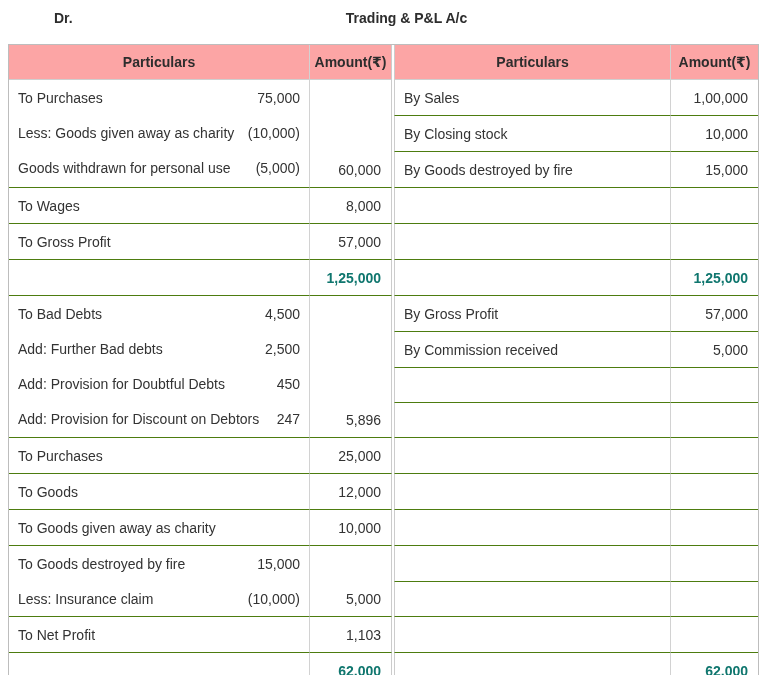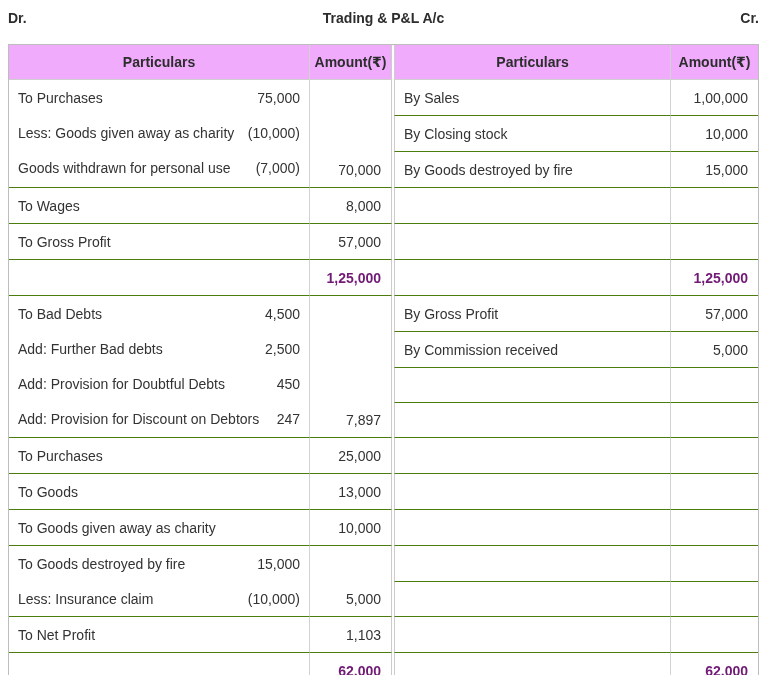--- a/index.html
+++ b/index.html
@@ -15,20 +15,21 @@
   }
   
   .titlebar {
     height: 44px;
     display: grid;
     grid-template-columns: 1fr auto 1fr;
     align-items: center;
     padding-bottom: 9px;
     font-weight: 700;
     color: #2d2d2d;
+    margin-left: 46px;
   }
   .titlebar .t-left  { text-align: left; }
   .titlebar .t-mid   { text-align: center; }
   .titlebar .t-right { text-align: right; }
 
   
   table.ledger {
     width: 751px;
     table-layout: fixed;
     border-collapse: separate;
@@ -37,21 +38,21 @@
   }
   col.c-p1 { width: 301px; }
   col.c-a1 { width: 82px;  }
   col.c-dv { width: 2px;   }
   col.c-p2 { width: 277px; }
   col.c-a2 { width: 87px;  }
 
   tr { height: 35px; }
 
   th {
-    background: #f0abfc;
+    background: #fca5a5;
     font-weight: 700;
     color: #2d2d2d;
     text-align: center;
     border-bottom: 1px solid #cfcfcf;
     font-size: 14px;
   }
   td { vertical-align: middle; }
 
   
   .b-p1 { border-right: 1px solid #d2d2d2; }
@@ -81,29 +82,28 @@
     display: flex;
     align-items: center;
     justify-content: flex-end;
     padding-right: 10px;
     white-space: nowrap;
   }
 
   td.v-bottom { vertical-align: bottom; }
   td.v-top    { vertical-align: top; }
 
-  .bold { font-weight: 700; color: #701a75; }
+  .bold { font-weight: 700; color: #0f766e; }
 </style>
 </head>
 <body>
 
 <div class="titlebar">
   <span class="t-left">Dr.</span>
   <span class="t-mid">Trading &amp; P&amp;L A/c</span>
-  <span class="t-right">Cr.</span>
 </div>
 
 <table class="ledger">
   <colgroup>
     <col class="c-p1">
       <col class="c-a1">
       <col class="c-dv">
       <col class="c-p2">
       <col class="c-a2">
   </colgroup>
@@ -122,25 +122,25 @@
       <div class="line">
         <span>To Purchases</span>
         <span class="inline-amt">75,000</span>
       </div>
       <div class="line">
         <span>Less: Goods given away as charity</span>
         <span class="inline-amt">(10,000)</span>
       </div>
       <div class="line">
         <span>Goods withdrawn for personal use</span>
-        <span class="inline-amt">(7,000)</span>
+        <span class="inline-amt">(5,000)</span>
       </div>
     </td>
     <td class="cell b-a1 v-bottom" rowspan="3">
-      <div class="amt-line">70,000</div>
+      <div class="amt-line">60,000</div>
     </td>
     <td class="cell b-p2">
       <div class="line">
             <span>By Sales</span>
           </div>
     </td>
     <td class="cell">
       <div class="amt-line">1,00,000</div>
     </td>
   </tr>
@@ -215,21 +215,21 @@
       <div class="line">
         <span>Add: Provision for Doubtful Debts</span>
         <span class="inline-amt">450</span>
       </div>
       <div class="line">
         <span>Add: Provision for Discount on Debtors</span>
         <span class="inline-amt">247</span>
       </div>
     </td>
     <td class="cell b-a1 v-bottom" rowspan="4">
-      <div class="amt-line">7,897</div>
+      <div class="amt-line">5,896</div>
     </td>
     <td class="cell b-p2">
       <div class="line">
             <span>By Gross Profit</span>
           </div>
     </td>
     <td class="cell">
       <div class="amt-line">57,000</div>
     </td>
   </tr>
@@ -265,21 +265,21 @@
     <td class="cell"></td>
   </tr>
 
   <tr>
     <td class="cell b-p1">
       <div class="line">
             <span>To Goods</span>
           </div>
     </td>
     <td class="cell b-a1">
-      <div class="amt-line">13,000</div>
+      <div class="amt-line">12,000</div>
     </td>
     <td class="cell b-p2"></td>
     <td class="cell"></td>
   </tr>
 
   <tr>
     <td class="cell b-p1">
       <div class="line">
             <span>To Goods given away as charity</span>
           </div>

